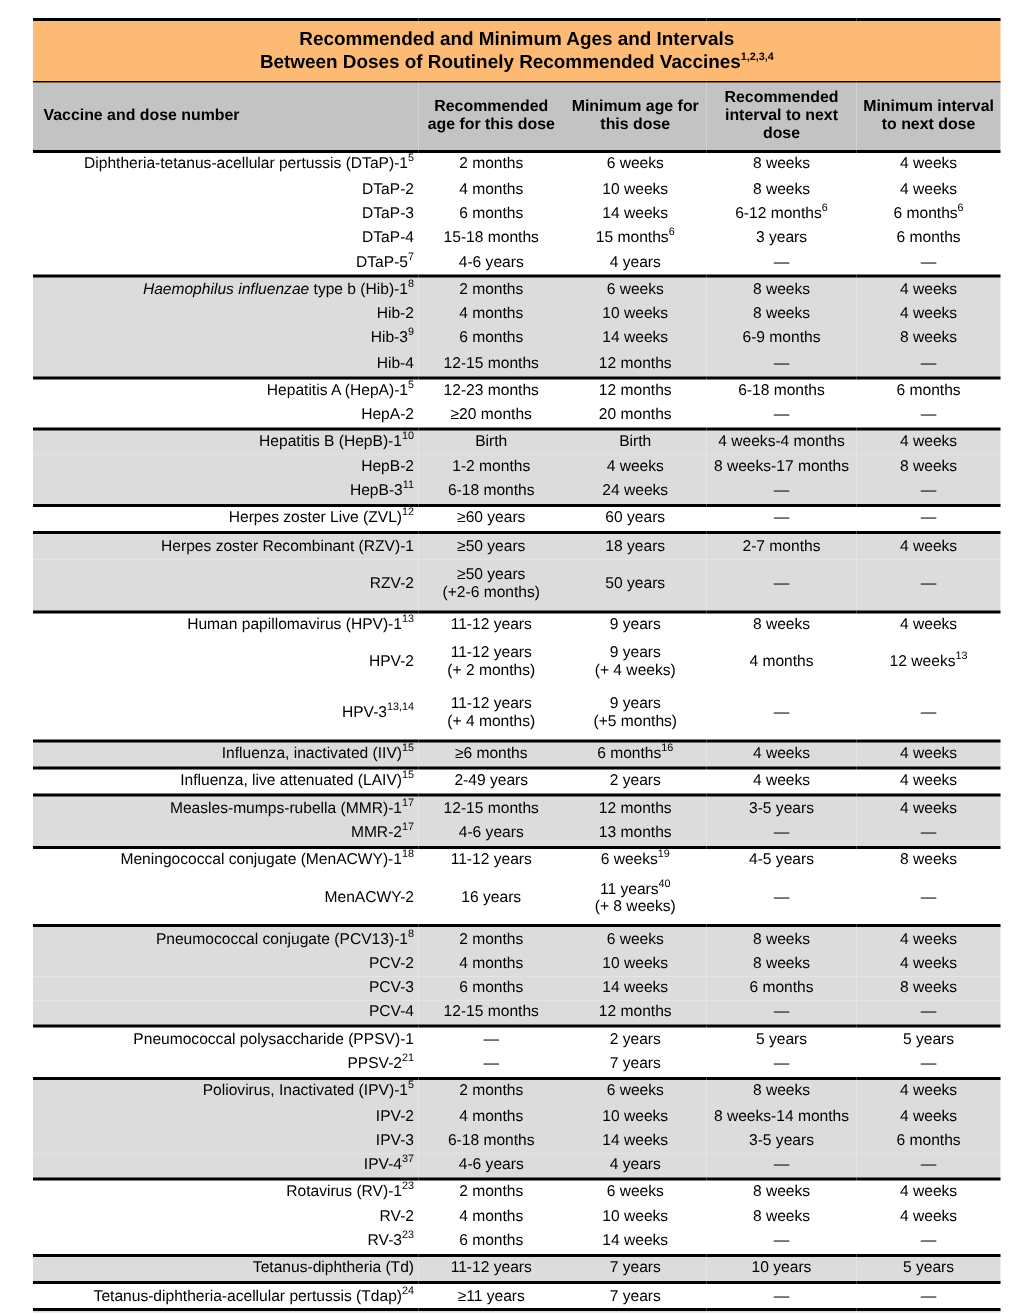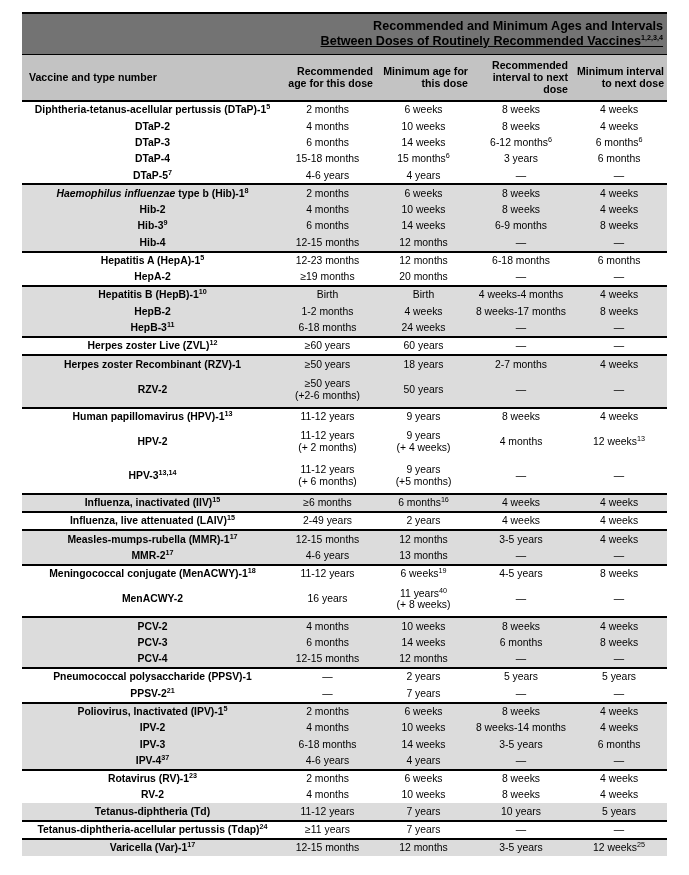--- a/index.html
+++ b/index.html
@@ -27,58 +27,57 @@
     table-layout: fixed;
     margin-top: 12px;
   }
   table.vax col.c0 { width: 257px; }
   table.vax col.c1 { width: 97px; }
   table.vax col.c2 { width: 95px; }
   table.vax col.c3 { width: 100px; }
   table.vax col.c4 { width: 96px; }
 
   .titlebar td {
-    background: #737373;
-    text-align: right;
+    background: #fdba74;
+    text-align: center;
     font-weight: bold;
     font-size: 12.6px;
     line-height: 14.5px;
     padding: 5px 4px 6px 4px;
     border-top: 2.5px solid #000;
     border-bottom: 1.6px solid #000;
   }
-  .titlebar .tline2 { display: block; text-decoration: underline; }
+  .titlebar .tline2 { display: block; }
 
   .colhead td {
     background: #c3c3c3;
     font-weight: bold;
     font-size: 10.6px;
     line-height: 12px;
     padding: 4px 3px 5px 3px;
     vertical-align: middle;
     border-bottom: 2.2px solid #000;
   }
   .colhead td.h0 {
     text-align: left;
     padding-left: 7px;
   }
-  .colhead td.hc { text-align: right; }
+  .colhead td.hc { text-align: center; }
 
   tr.row td {
     font-size: 10.4px;
     line-height: 11.5px;
     padding: 2.4px 3px 2.4px 3px;
     vertical-align: middle;
     background: #ffffff;
   }
   tr.row.sh td { background: #dcdcdc; }
   tr.row td.c0 {
-    text-align: center;
+    text-align: right;
     padding-left: 7px;
-    font-weight: bold;
   }
   tr.row td.num { text-align: center; }
 
   tr.row.tall td { padding-top: 5.5px; padding-bottom: 5.5px; }
 
   tr.grpend td { border-bottom: 2.2px solid #000; }
 
   sup {
     font-size: 7.2px;
     line-height: 0;
@@ -101,21 +100,21 @@
         <col class="c4">
     </colgroup>
     <thead>
       <tr class="titlebar">
         <td colspan="5">
           <span>Recommended and Minimum Ages and Intervals</span>
           <span class="tline2"><span>Between Doses of Routinely Recommended Vaccines</span><sup>1,2,3,4</sup></span>
         </td>
       </tr>
       <tr class="colhead">
-        <td class="h0">Vaccine and type number</td>
+        <td class="h0">Vaccine and dose number</td>
         <td class="hc">Recommended age for this dose</td>
         <td class="hc">Minimum age for this dose</td>
         <td class="hc">Recommended interval to next dose</td>
         <td class="hc">Minimum interval to next dose</td>
       </tr>
     </thead>
     <tbody id="tbody">
         <tr class="row">
           <td class="c0">Diphtheria-tetanus-acellular pertussis (DTaP)-1<sup>5</sup></td>
           <td class="num">2 months</td>
@@ -181,21 +180,21 @@
         </tr>
         <tr class="row">
           <td class="c0">Hepatitis A (HepA)-1<sup>5</sup></td>
           <td class="num">12-23 months</td>
           <td class="num">12 months</td>
           <td class="num">6-18 months</td>
           <td class="num">6 months</td>
         </tr>
         <tr class="row grpend">
           <td class="c0">HepA-2</td>
-          <td class="num">≥19 months</td>
+          <td class="num">≥20 months</td>
           <td class="num">20 months</td>
           <td class="num">—</td>
           <td class="num">—</td>
         </tr>
         <tr class="row sh">
           <td class="c0">Hepatitis B (HepB)-1<sup>10</sup></td>
           <td class="num">Birth</td>
           <td class="num">Birth</td>
           <td class="num">4 weeks-4 months</td>
           <td class="num">4 weeks</td>
@@ -244,21 +243,21 @@
         </tr>
         <tr class="row tall">
           <td class="c0">HPV-2</td>
           <td class="num">11-12 years<span class="sub2">(+ 2 months)</span></td>
           <td class="num">9 years<span class="sub2">(+ 4 weeks)</span></td>
           <td class="num">4 months</td>
           <td class="num">12 weeks<sup>13</sup></td>
         </tr>
         <tr class="row grpend tall">
           <td class="c0">HPV-3<sup>13,14</sup></td>
-          <td class="num">11-12 years<span class="sub2">(+ 6 months)</span></td>
+          <td class="num">11-12 years<span class="sub2">(+ 4 months)</span></td>
           <td class="num">9 years<span class="sub2">(+5 months)</span></td>
           <td class="num">—</td>
           <td class="num">—</td>
         </tr>
         <tr class="row sh grpend">
           <td class="c0">Influenza, inactivated (IIV)<sup>15</sup></td>
           <td class="num">≥6 months</td>
           <td class="num">6 months<sup>16</sup></td>
           <td class="num">4 weeks</td>
           <td class="num">4 weeks</td>
@@ -292,20 +291,27 @@
           <td class="num">8 weeks</td>
         </tr>
         <tr class="row grpend tall">
           <td class="c0">MenACWY-2</td>
           <td class="num">16 years</td>
           <td class="num">11 years<sup>40</sup><span class="sub2">(+ 8 weeks)</span></td>
           <td class="num">—</td>
           <td class="num">—</td>
         </tr>
         <tr class="row sh">
+          <td class="c0">Pneumococcal conjugate (PCV13)-1<sup>8</sup></td>
+          <td class="num">2 months</td>
+          <td class="num">6 weeks</td>
+          <td class="num">8 weeks</td>
+          <td class="num">4 weeks</td>
+        </tr>
+        <tr class="row sh">
           <td class="c0">PCV-2</td>
           <td class="num">4 months</td>
           <td class="num">10 weeks</td>
           <td class="num">8 weeks</td>
           <td class="num">4 weeks</td>
         </tr>
         <tr class="row sh">
           <td class="c0">PCV-3</td>
           <td class="num">6 months</td>
           <td class="num">14 weeks</td>
@@ -367,20 +373,27 @@
           <td class="num">6 weeks</td>
           <td class="num">8 weeks</td>
           <td class="num">4 weeks</td>
         </tr>
         <tr class="row">
           <td class="c0">RV-2</td>
           <td class="num">4 months</td>
           <td class="num">10 weeks</td>
           <td class="num">8 weeks</td>
           <td class="num">4 weeks</td>
+        </tr>
+        <tr class="row grpend">
+          <td class="c0">RV-3<sup>23</sup></td>
+          <td class="num">6 months</td>
+          <td class="num">14 weeks</td>
+          <td class="num">—</td>
+          <td class="num">—</td>
         </tr>
         <tr class="row sh grpend">
           <td class="c0">Tetanus-diphtheria (Td)</td>
           <td class="num">11-12 years</td>
           <td class="num">7 years</td>
           <td class="num">10 years</td>
           <td class="num">5 years</td>
         </tr>
         <tr class="row grpend">
           <td class="c0">Tetanus-diphtheria-acellular pertussis (Tdap)<sup>24</sup></td>

